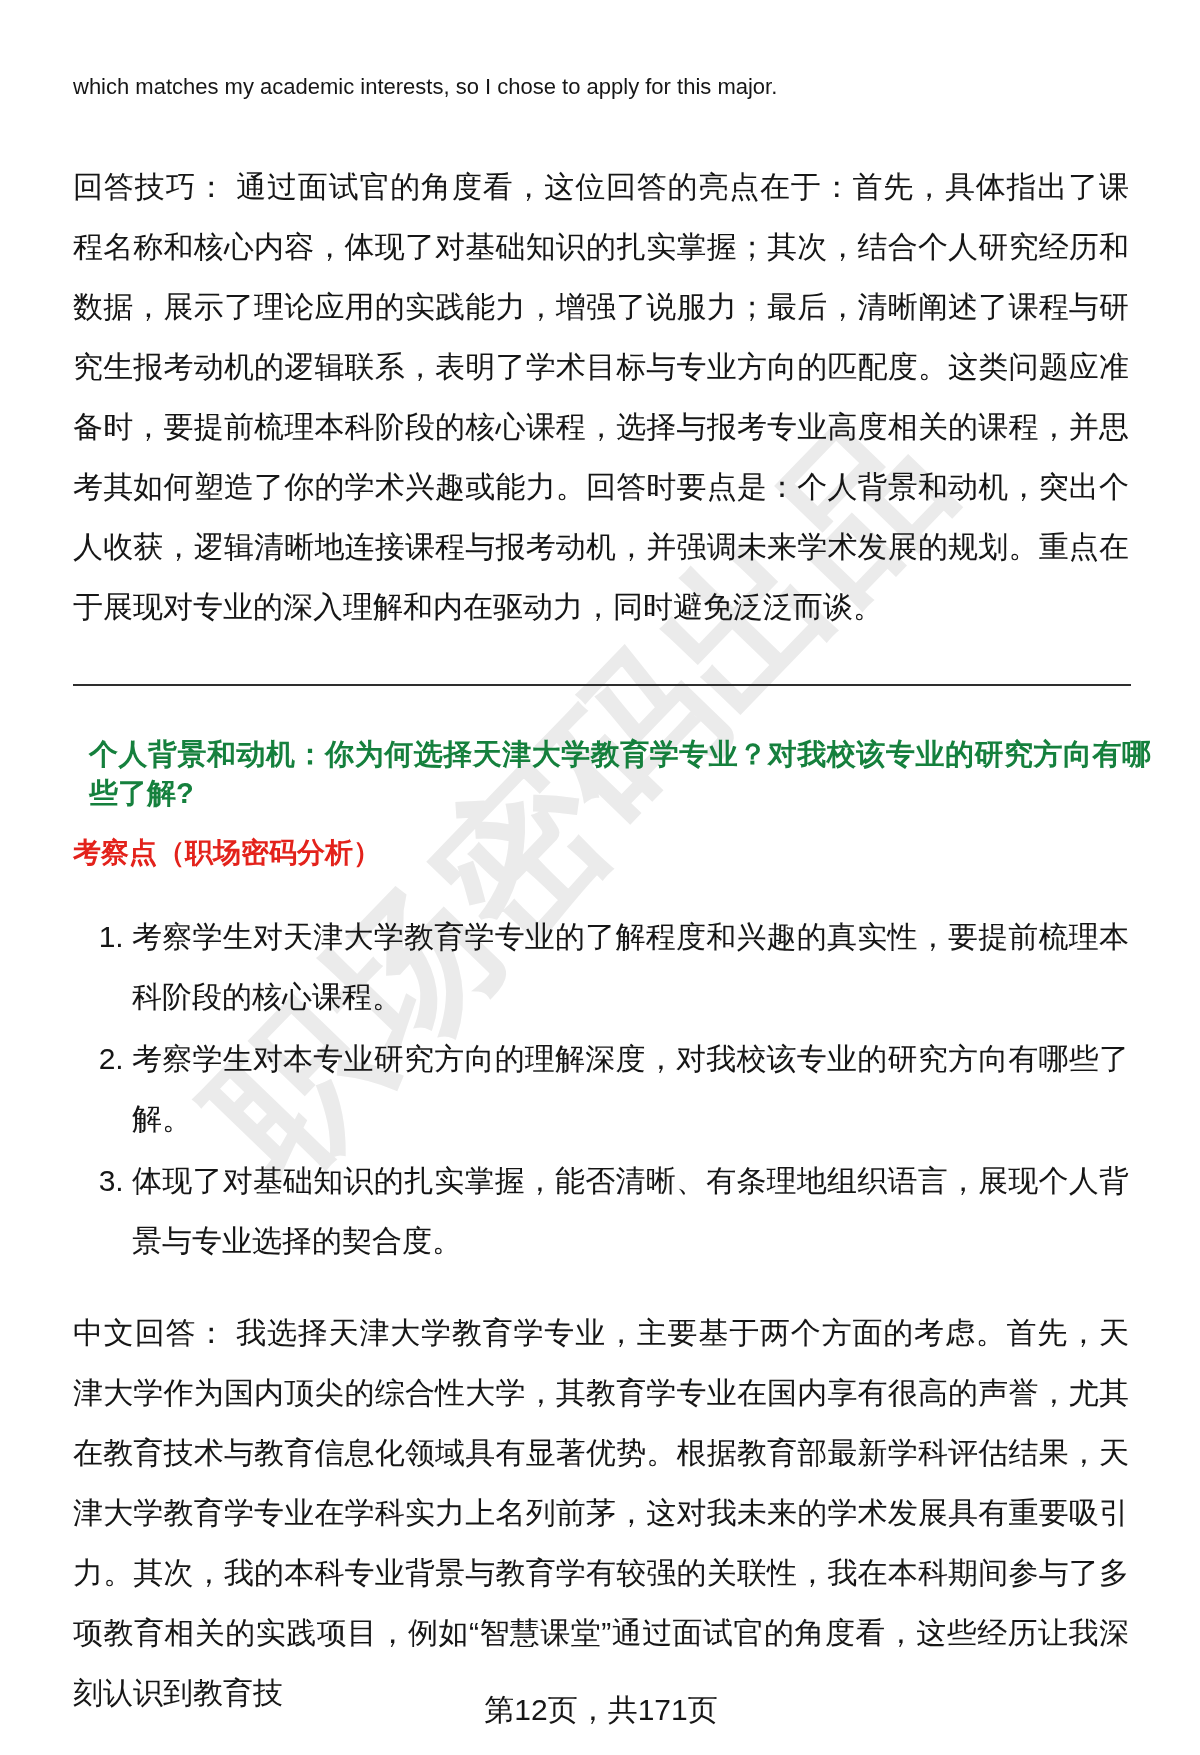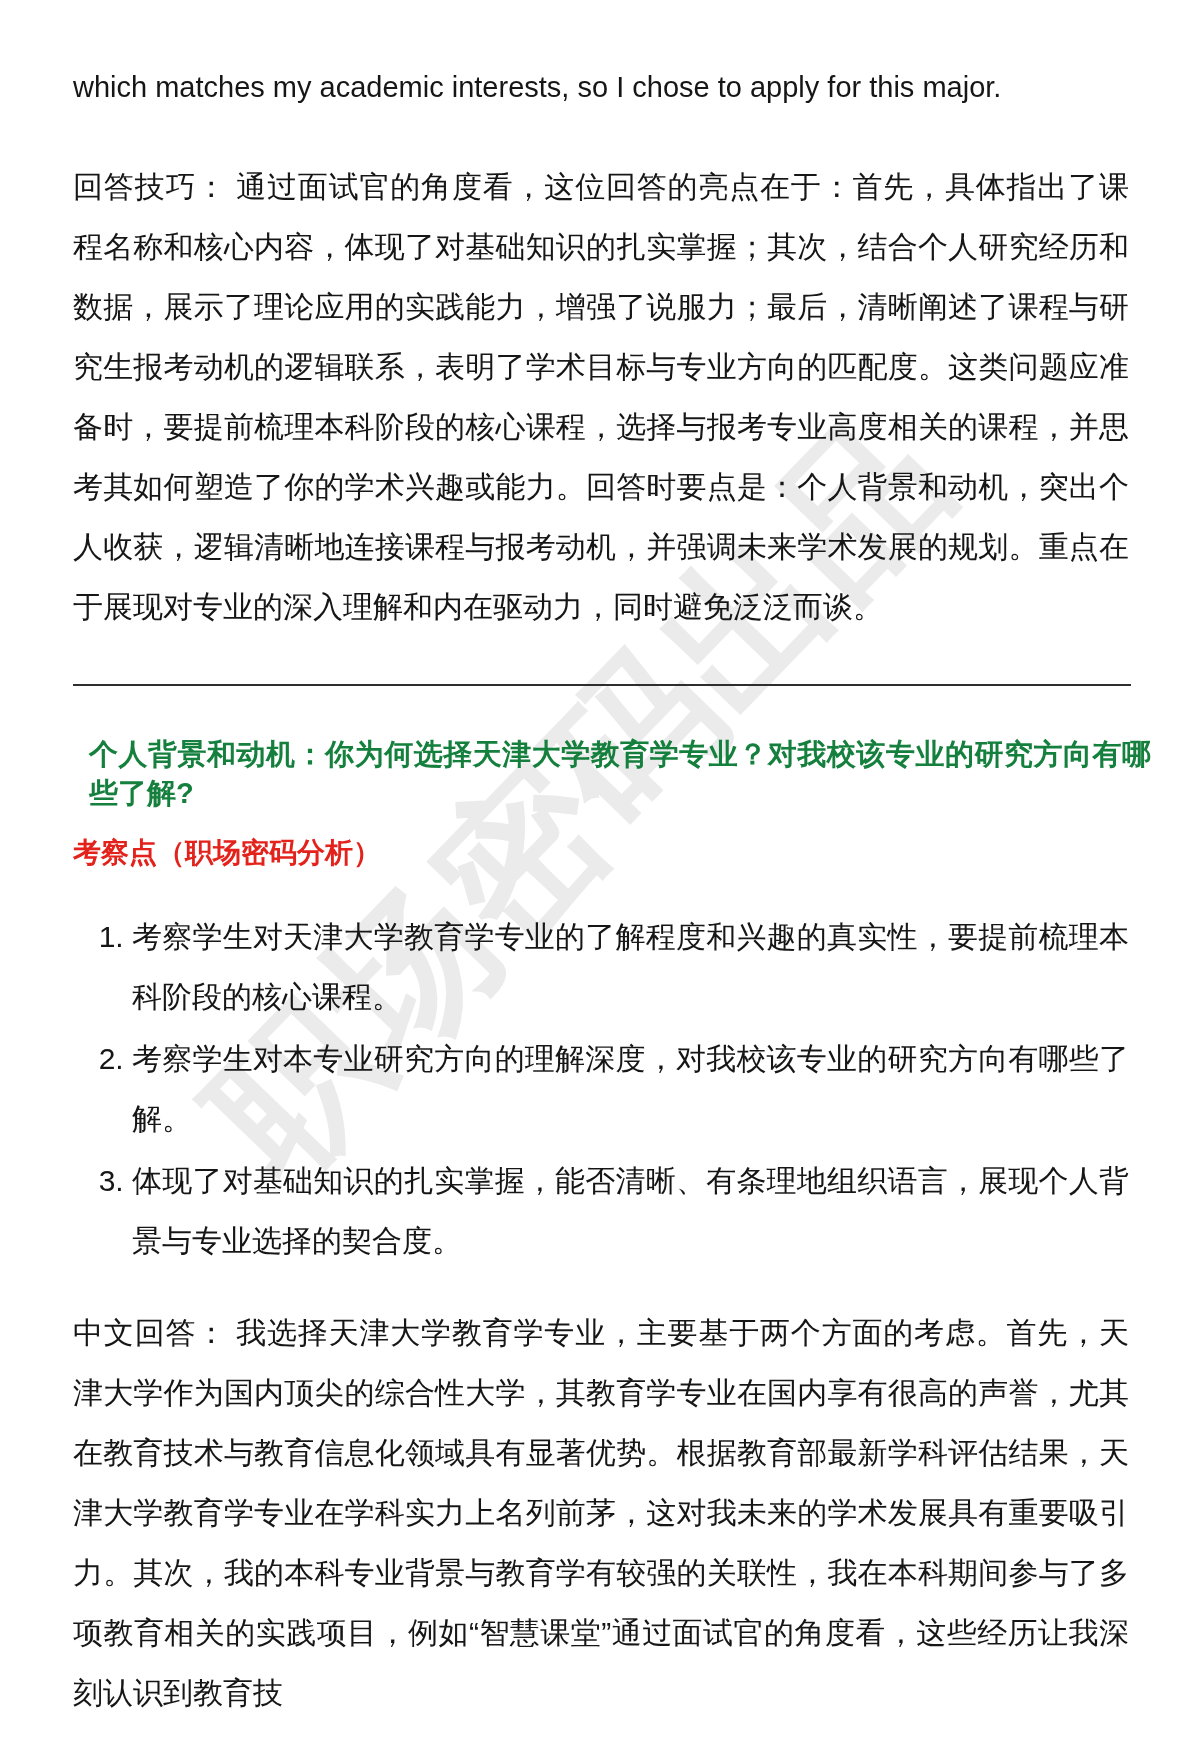--- a/index.html
+++ b/index.html
@@ -33,21 +33,21 @@
     position: absolute;
     inset: 0;
     z-index: 1;
   }
   .english-line {
     position: absolute;
     left: 73px;
     width: 1056px;
     top: 68px;
     margin: 0;
-    font-size: 29px;
+    font-size: 22px;
     line-height: 38px;
     color: #161616;
   }
   .para {
     position: absolute;
     left: 73px;
     width: 1056px;
     margin: 0;
     font-size: 30px;
     line-height: 60px;
@@ -137,15 +137,16 @@
     <h3 class="exam-heading">考察点（职场密码分析）</h3>
 
     <ol class="exam-list">
       <li>考察学生对天津大学教育学专业的了解程度和兴趣的真实性，要提前梳理本科阶段的核心课程。</li>
       <li>考察学生对本专业研究方向的理解深度，对我校该专业的研究方向有哪些了解。</li>
       <li>体现了对基础知识的扎实掌握，能否清晰、有条理地组织语言，展现个人背景与专业选择的契合度。</li>
     </ol>
 
     <p class="para chinese-answer">中文回答： 我选择天津大学教育学专业，主要基于两个方面的考虑。首先，天津大学作为国内顶尖的综合性大学，其教育学专业在国内享有很高的声誉，尤其在教育技术与教育信息化领域具有显著优势。根据教育部最新学科评估结果，天津大学教育学专业在学科实力上名列前茅，这对我未来的学术发展具有重要吸引力。其次，我的本科专业背景与教育学有较强的关联性，我在本科期间参与了多项教育相关的实践项目，例如“智慧课堂”通过面试官的角度看，这些经历让我深刻认识到教育技</p>
 
+    <div class="page-footer">第12页，共171页</div>
 
   </div>
 </div>
 
 </body></html>

